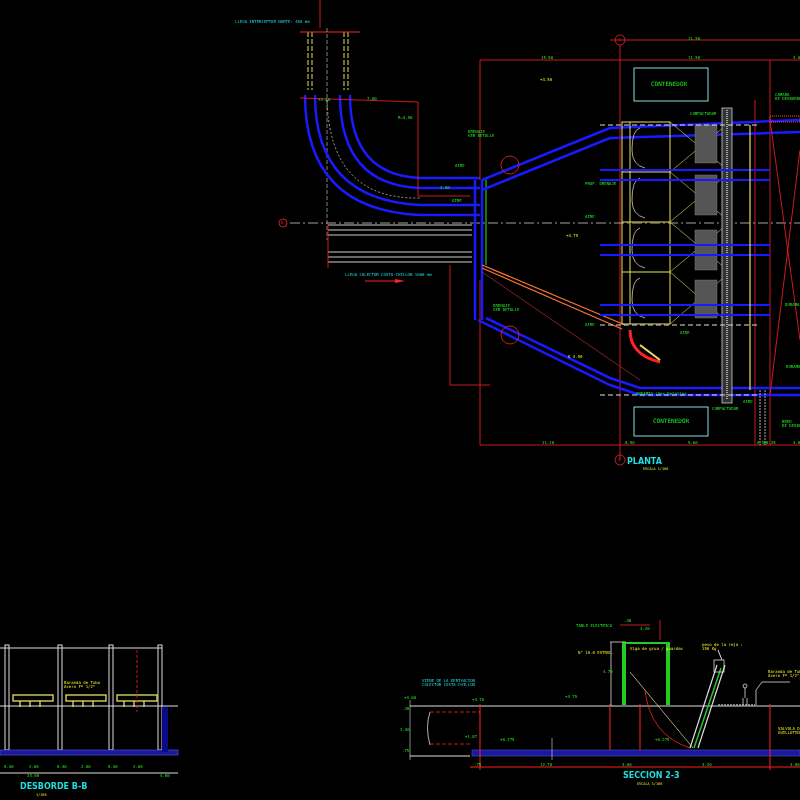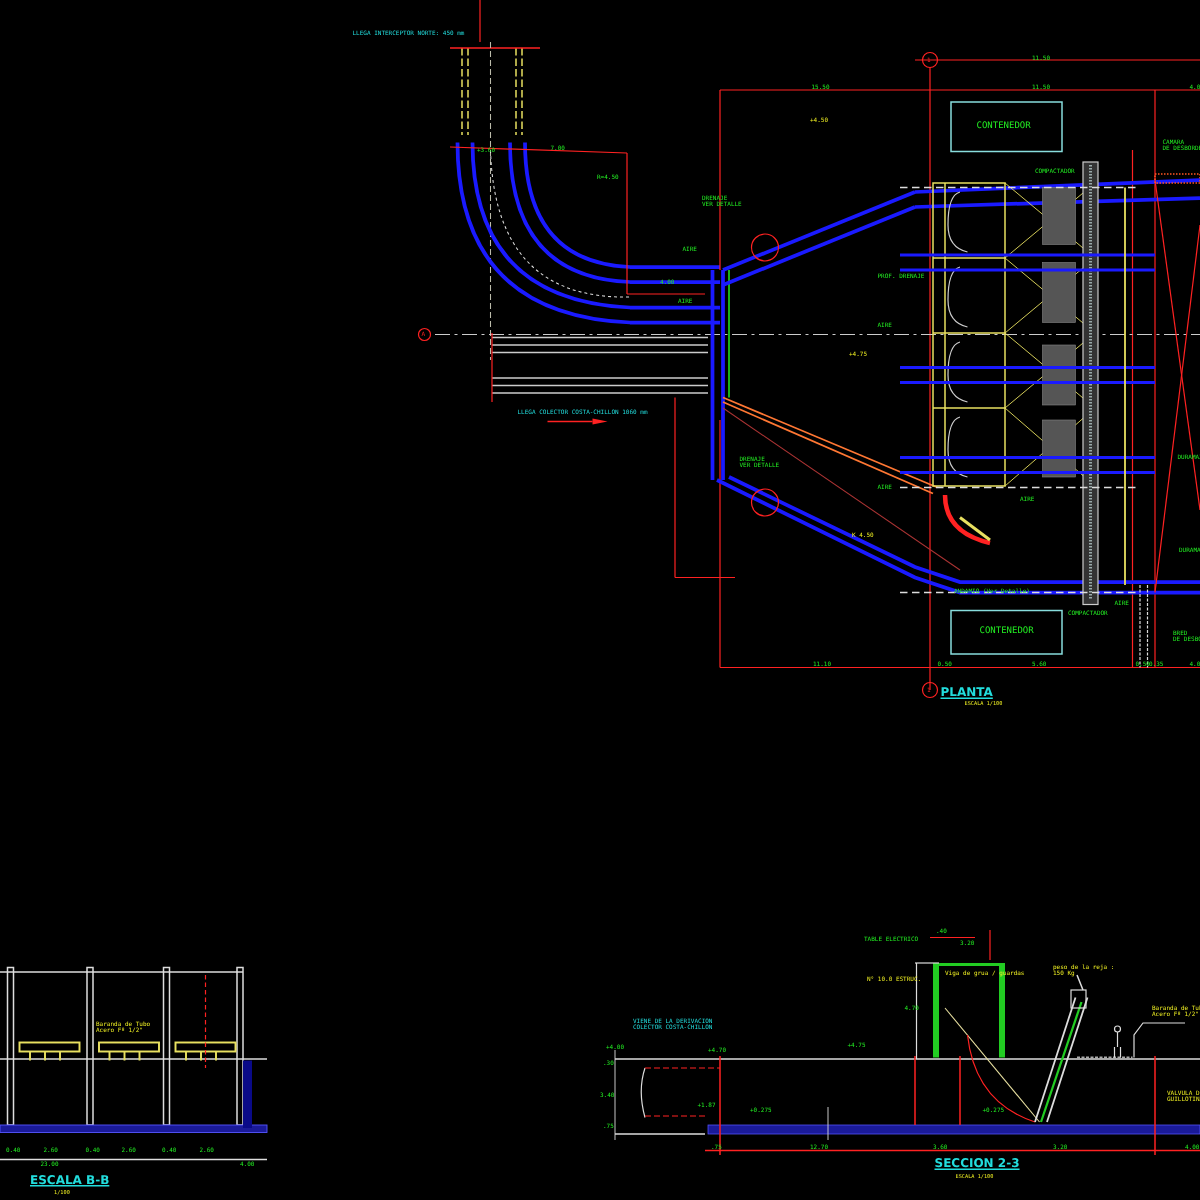--- a/index.html
+++ b/index.html
@@ -2,21 +2,21 @@
 <html><head>
 <meta charset="utf-8">
 <style>
   html, body { margin:0; padding:0; background:#000; }
   body { width:800px; height:800px; overflow:hidden; position:relative; font-family:"DejaVu Sans Mono", monospace; }
   #cad { position:absolute; left:0; top:0; width:800px; height:800px; }
   .t { position:absolute; white-space:nowrap; font-family:"DejaVu Sans Mono", monospace; line-height:1; }
   .g { color:#22ee22; font-size:4px; }
   .c { color:#22dddd; font-size:4px; }
   .y { color:#eeee22; font-size:4px; }
-  .title { color:#22dddd; font-size:8px; font-weight:bold; font-family:"DejaVu Sans", sans-serif; text-decoration:underline; }
+  .title { color:#22dddd; font-size:8px; font-weight:bold; font-family:"DejaVu Sans", sans-serif; }
   .sub { color:#eeee22; font-size:3.5px; }
   .box-label { color:#22ee22; font-size:6px; }
 </style>
 </head>
 <body>
 
 <svg id="cad" viewBox="0 0 800 800" xmlns="http://www.w3.org/2000/svg">
 
   <g fill="none">
 
@@ -289,21 +289,21 @@
 <span class="t y" style="left:64px;top:681px;white-space:pre;">Baranda de Tubo
 Acero Fº 1/2"</span>
 <span class="t g" style="left:4px;top:765px;">0.40</span>
 <span class="t g" style="left:29px;top:765px;">2.60</span>
 <span class="t g" style="left:57px;top:765px;">0.40</span>
 <span class="t g" style="left:81px;top:765px;">2.60</span>
 <span class="t g" style="left:108px;top:765px;">0.40</span>
 <span class="t g" style="left:133px;top:765px;">2.60</span>
 <span class="t g" style="left:27px;top:774px;">23.00</span>
 <span class="t g" style="left:160px;top:774px;">4.00</span>
-<span class="t title" style="left:20px;top:783px;">ESCALA B-B</span>
+<span class="t title" style="left:20px;top:783px;">DESBORDE B-B</span>
 <span class="t sub" style="left:36px;top:794px;">1/100</span>
 
 <span class="t c" style="left:422px;top:679px;white-space:pre;">VIENE DE LA DERIVACION
 COLECTOR COSTA-CHILLON</span>
 <span class="t g" style="left:576px;top:624px;">TABLE ELECTRICO</span>
 <span class="t y" style="left:578px;top:651px;">N° 10.0 ESTRUC.</span>
 <span class="t y" style="left:630px;top:647px;">Viga de grua / guardas</span>
 <span class="t y" style="left:702px;top:643px;white-space:pre;">peso de la reja :
 150 Kg</span>
 <span class="t y" style="left:768px;top:670px;white-space:pre;">Baranda de Tubo

